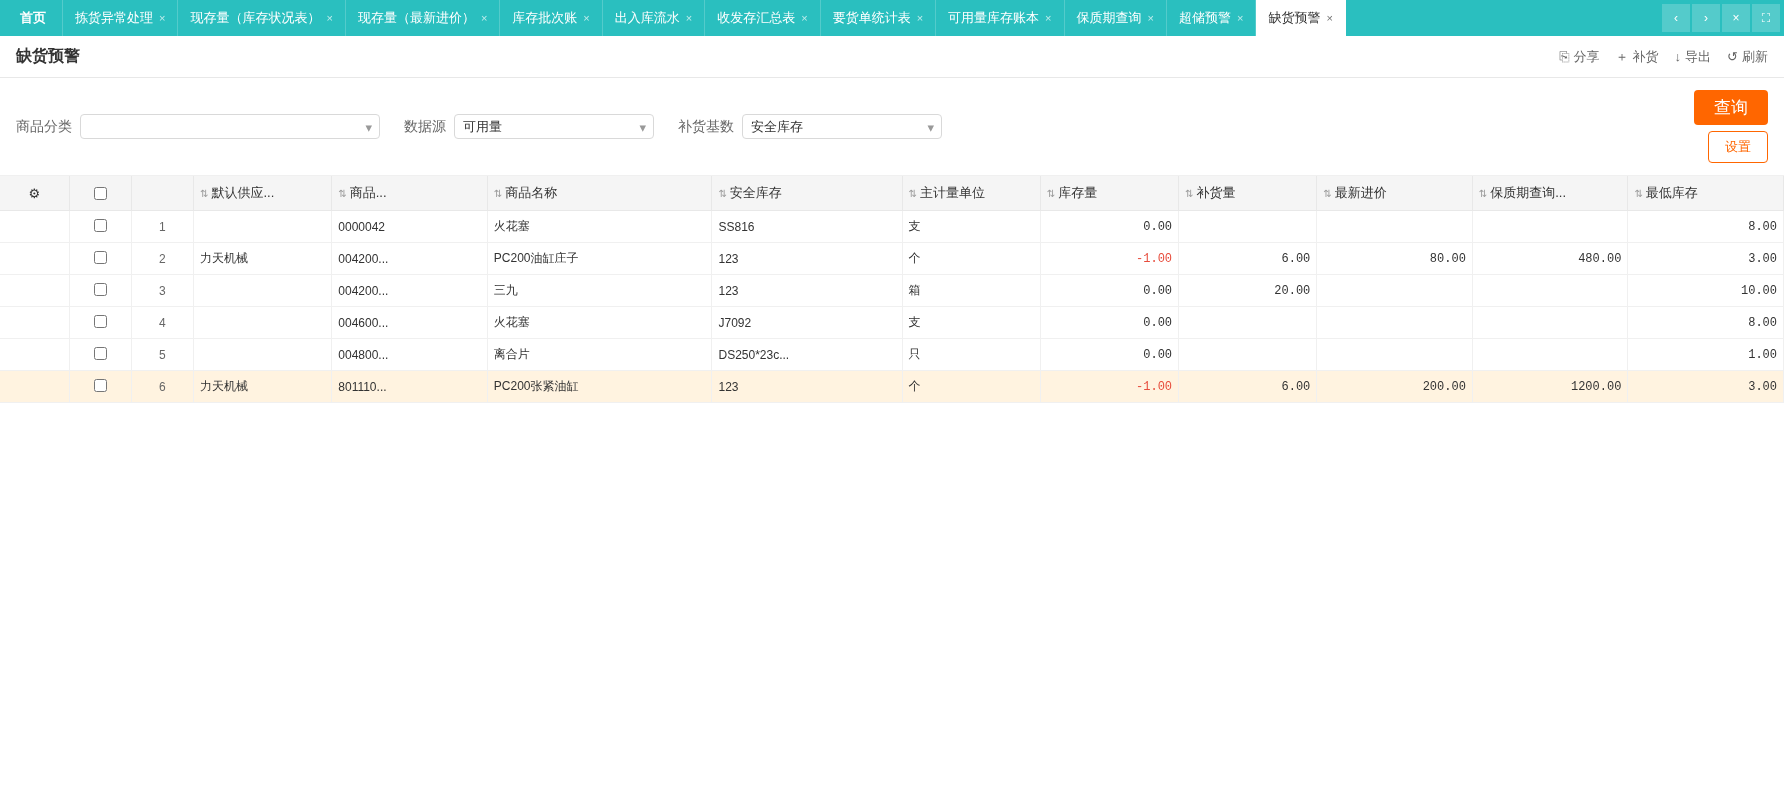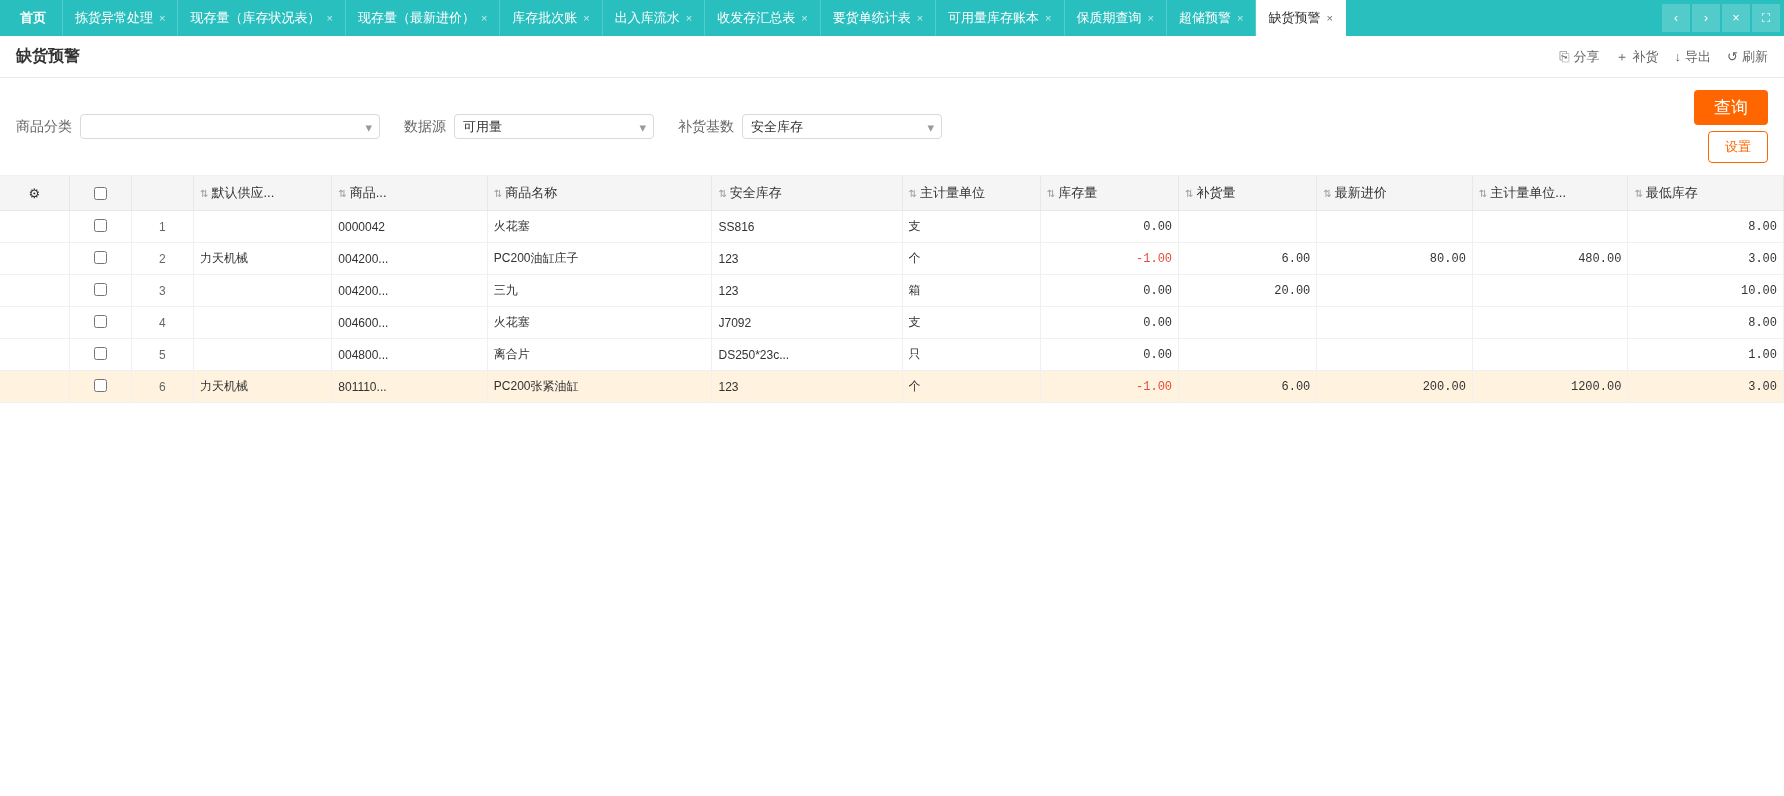--- a/index.html
+++ b/index.html
@@ -398,21 +398,21 @@
           </th>
           <th style="width:90px;">
             <div class="th-inner">
               <span class="sort-arrow">⇅</span>
               <span>最新进价</span>
             </div>
           </th>
           <th style="width:90px;">
             <div class="th-inner">
               <span class="sort-arrow">⇅</span>
-              <span>主计量单位...</span>
+              <span>保质期查询...</span>
             </div>
           </th>
           <th style="width:90px;">
             <div class="th-inner">
               <span class="sort-arrow">⇅</span>
               <span>最低库存</span>
             </div>
           </th>
         </tr>
       </thead>

